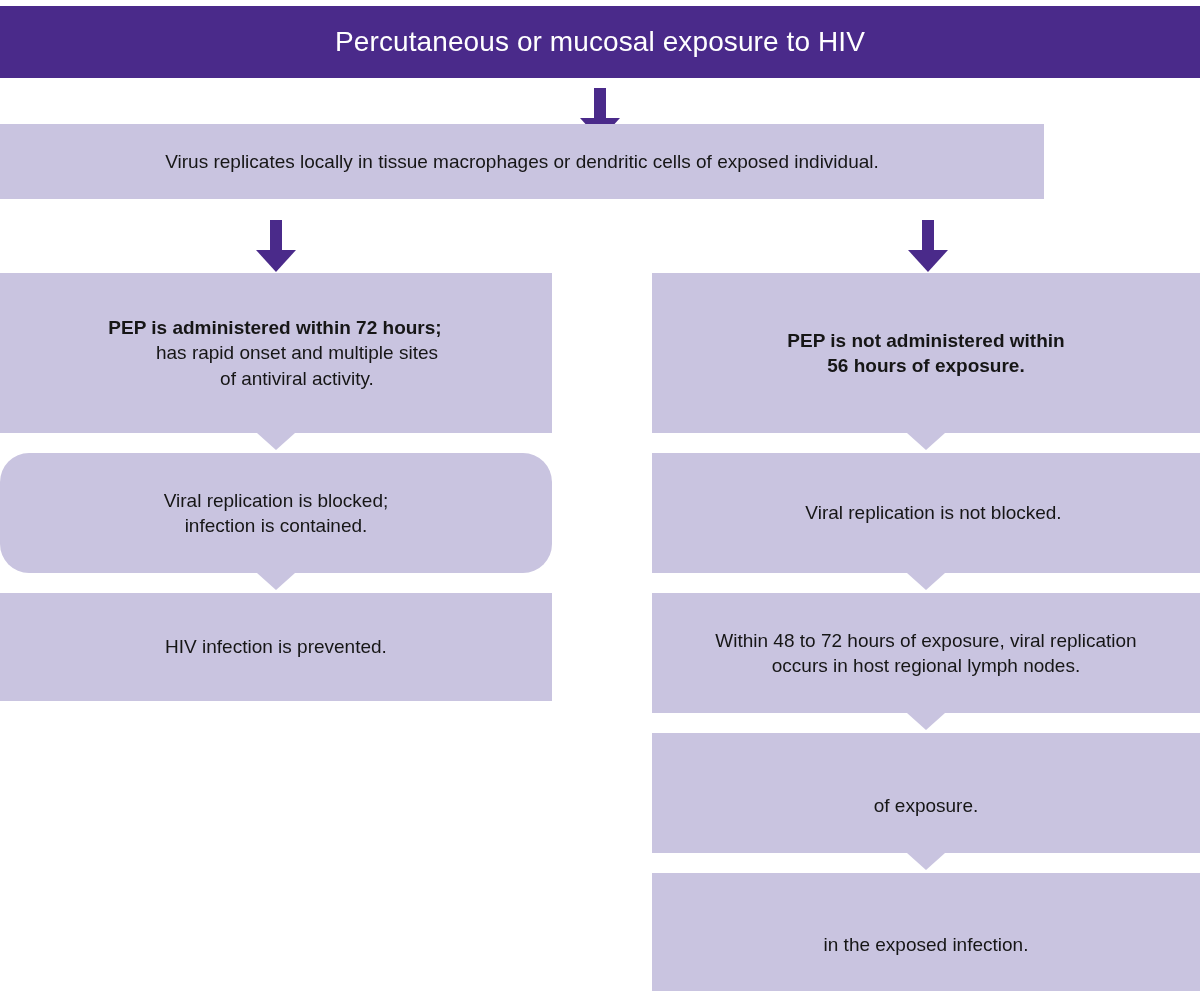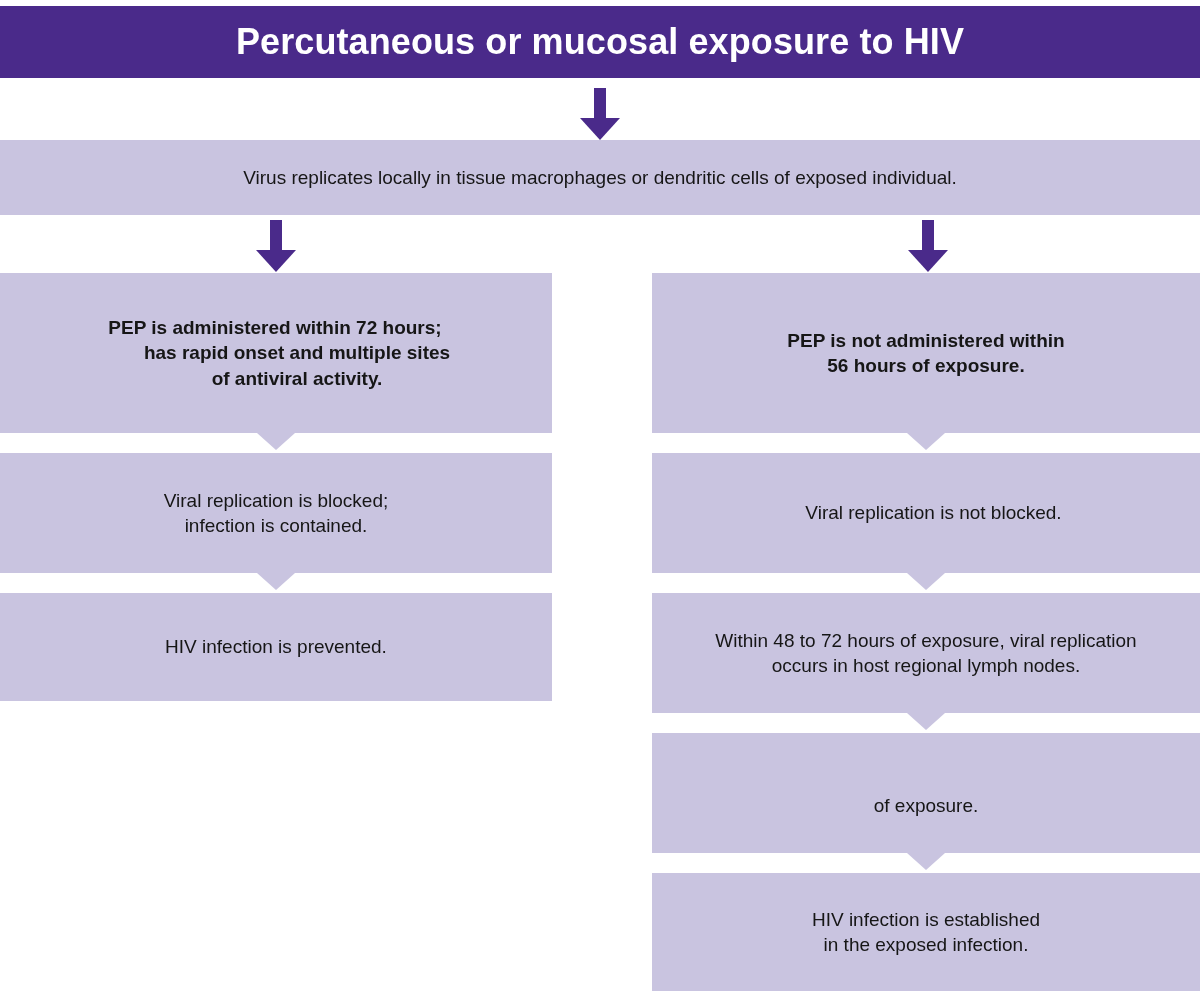--- a/index.html
+++ b/index.html
@@ -27,22 +27,22 @@
     top: 6px;
     width: 1200px;
     height: 72px;
     background: #4a2a8a;
     display: flex;
     align-items: center;
     justify-content: center;
   }
   .header-title {
     color: #ffffff;
-    font-size: 36px;
-    font-weight: bold;
+    font-size: 28px;
+    font-weight: normal;
     letter-spacing: 0.1px;
     text-align: center;
   }
 
   
   .node {
     position: absolute;
     background: #c9c4e0;
     display: flex;
     align-items: center;
@@ -56,21 +56,21 @@
     line-height: 1.32;
     color: #161616;
   }
   .node-text.bold {
     font-weight: bold;
   }
   .node-text .b {
     font-weight: bold;
   }
   .node-text .n {
-    font-weight: bold;
+    font-weight: normal;
     margin-left: 44px;
   }
 
   
   .arrow {
     position: absolute;
     width: 40px;
     height: 52px;
   }
   .arrow .shaft {
@@ -109,21 +109,21 @@
 
   <div class="header-banner">
     <div class="header-title">Percutaneous or mucosal exposure to HIV</div>
   </div>
 
   <div class="arrow" style="left:580px; top:88px;">
     <div class="shaft"></div>
     <div class="head"></div>
   </div>
 
-  <div class="node" style="left:0px; top:140px; width:1200px; height:75px;">
+  <div class="node" style="left:0px; top:124px; width:1044px; height:75px;">
     <div class="node-text">Virus replicates locally in tissue macrophages or dendritic cells of exposed individual.</div>
   </div>
 
   <div class="arrow" style="left:256px; top:220px;">
     <div class="shaft"></div>
     <div class="head"></div>
   </div>
   <div class="arrow" style="left:908px; top:220px;">
     <div class="shaft"></div>
     <div class="head"></div>
@@ -131,21 +131,21 @@
 
   <div class="node" style="left:0px; top:273px; width:552px; height:160px;padding-left:12px;">
     <div class="node-text">
       <span class="b">PEP is administered within 72 hours;</span><br>
       <span class="n">has rapid onset and multiple sites</span><br>
       <span class="n">of antiviral activity.</span>
     </div>
   </div>
   <div class="notch" style="left:257px; top:433px;"></div>
 
-  <div class="node" style="left:0px; top:453px; width:552px; height:120px;">
+  <div class="node" style="left:0px; top:453px; width:552px; height:120px;border-radius:29px;">
     <div class="node-text">
       <span>Viral replication is blocked;</span><br>
       <span>infection is contained.</span>
     </div>
   </div>
   <div class="notch" style="left:257px; top:573px;"></div>
 
   <div class="node" style="left:0px; top:593px; width:552px; height:108px;">
     <div class="node-text">
       <span>HIV infection is prevented.</span>
@@ -178,18 +178,18 @@
   <div class="node" style="left:652px; top:733px; width:548px; height:120px;">
     <div class="node-text">
       <br>
       <span>of exposure.</span>
     </div>
   </div>
   <div class="notch" style="left:907px; top:853px;"></div>
 
   <div class="node" style="left:652px; top:873px; width:548px; height:118px;">
     <div class="node-text">
-      <span>HIV infection is established</span><br>
+      <br>
       <span>in the exposed infection.</span>
     </div>
   </div>
 
 </div>
 
 </body></html>

